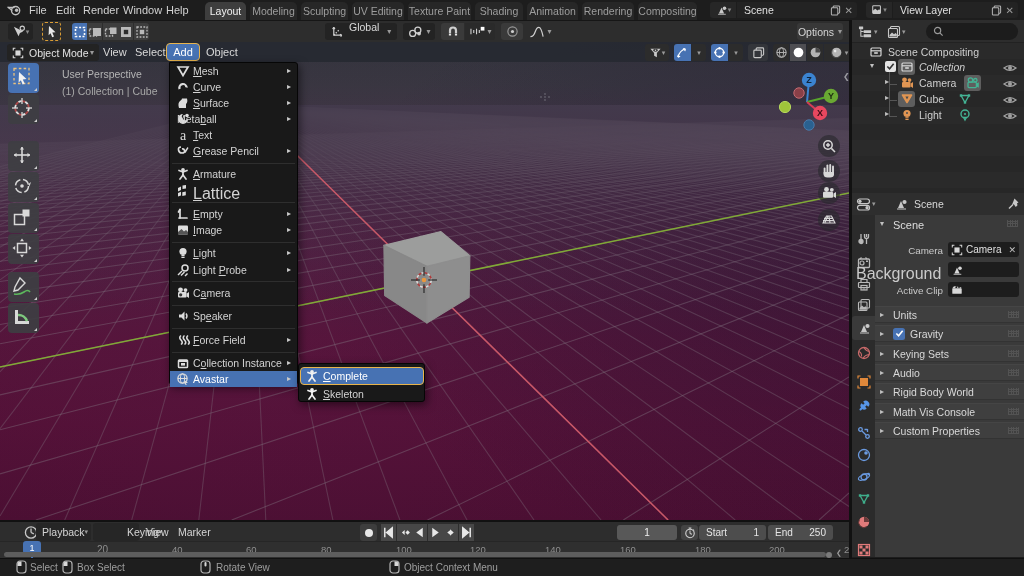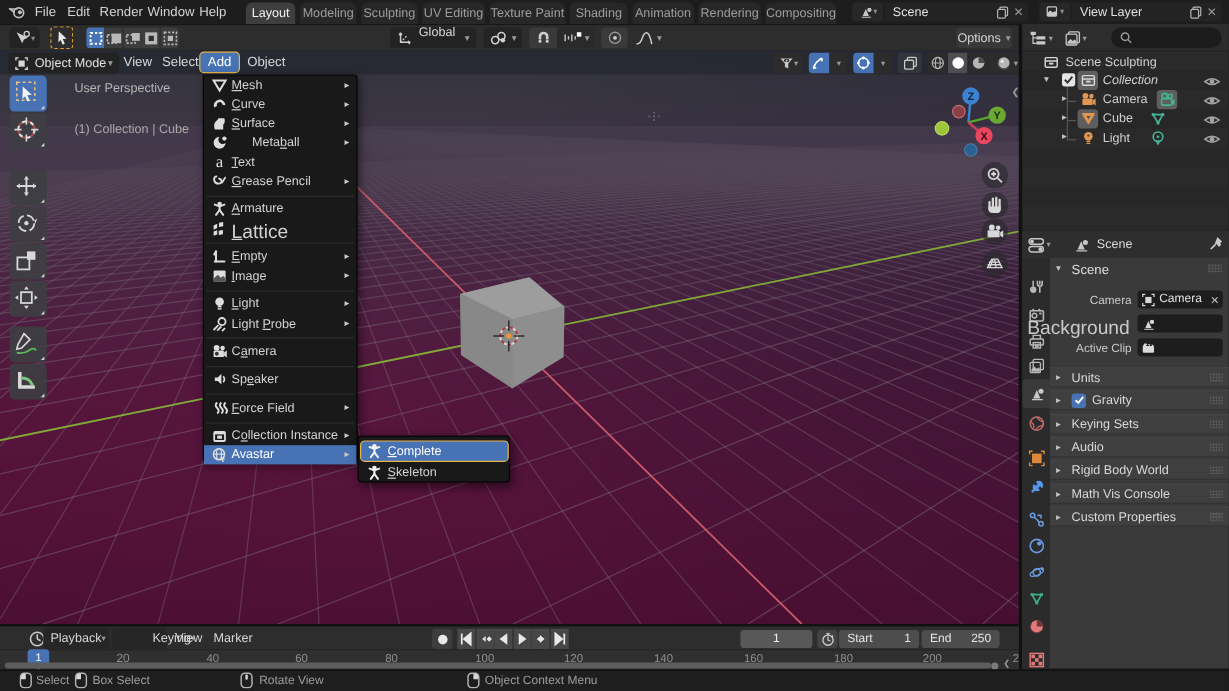--- a/index.html
+++ b/index.html
@@ -599,21 +599,21 @@
 <div class="row vc" style="width:30px;height:17px;background:#2c2c2c;border-radius:0 3px 3px 0;margin-left:1px;">
         <svg width="13" height="13" viewBox="0 0 14 14">
           <circle cx="7" cy="7" r="5.2" fill="#b5b5b5"></circle>
           <path d="M2.5,4.5 A5.2,5.2 0 0 0 11.5,10" fill="none" stroke="#4a4a4a" stroke-width="1.2"></path>
           <circle cx="5.5" cy="5.5" r="1.4" fill="#e8e8e8"></circle>
         </svg>
         <span style="color:#9a9a9a;font-size:7px;margin-left:2px;">▾</span>
       </div>
 </div>
 <div class="t" style="left:62px;top:68px;font-size:10.5px;color:#b5b5b5;">User Perspective</div>
-<div class="t" style="left:62px;top:102px;font-size:10.5px;color:#a8a8a8;">(1) Collection | Cube</div>
+<div class="t" style="left:62px;top:85px;font-size:10.5px;color:#a8a8a8;">(1) Collection | Cube</div>
 <div class="abs" style="left:8px;top:63px;width:31px;height:30px;background:#4772b3;border-radius:4px;"><svg width="28" height="28" viewBox="0 0 28 28">
         <rect x="6" y="5.5" width="15" height="15" fill="none" stroke="#ebc27d" stroke-width="1.3" stroke-dasharray="2.6 2.2"></rect>
         <path d="M11,9 L18.5,16 L14.8,16.4 L16.6,20.6 L14.6,21.5 L12.9,17.2 L10.6,19.5 Z" fill="#f2f2f2" <="" svg=""></path>
       </svg><div class="abs" style="right:2px;bottom:2px;width:0;height:0;border-left:3px solid transparent;border-bottom:3px solid #cfcfcf;"></div></div>
 <div class="abs" style="left:8px;top:94px;width:31px;height:30px;background:rgba(62,62,66,0.92);border-radius:4px;"><svg width="28" height="28" viewBox="0 0 28 28">
         <g transform="translate(14,14)">
           <circle r="6.8" fill="none" stroke="#e0e0e0" stroke-width="1.8" stroke-dasharray="3.5 3.5"></circle>
           <circle r="6.8" fill="none" stroke="#b04a4a" stroke-width="1.8" stroke-dasharray="3.5 3.5" stroke-dashoffset="3.5"></circle>
           <line x1="-10" y1="0" x2="-4" y2="0" stroke="#d8d8d8" stroke-width="1.3"></line>
           <line x1="4" y1="0" x2="10" y2="0" stroke="#d8d8d8" stroke-width="1.3"></line>
@@ -680,21 +680,21 @@
 <div class="t" style="left:287px;top:81.6px;font-size:8px;color:#cacaca;">▸</div>
 <div class="abs" style="left:176px;top:95.7px;width:14px;height:14px;"><svg width="14" height="14" viewBox="0 0 14 14">
         <path d="M3,12 Q1.5,7 4,5 Q6,3.5 6,2.5 L11,2.5 Q12,6 10,8 L10,12 Z" fill="#dddddd"></path>
       </svg></div>
 <div class="t" style="left:193px;top:96.7px;font-size:10.5px;color:#d3d3d3;"><span style="text-decoration:underline;">S</span>urface</div>
 <div class="t" style="left:287px;top:97.7px;font-size:8px;color:#cacaca;">▸</div>
 <div class="abs" style="left:176px;top:111.8px;width:14px;height:14px;"><svg width="14" height="14" viewBox="0 0 14 14">
         <path d="M7,2 A5,5 0 1 0 12,7 A3,3 0 0 1 7,2 Z" fill="#dddddd"></path>
         <circle cx="11" cy="3.5" r="1.8" fill="#dddddd"></circle>
       </svg></div>
-<div class="t" style="left:210px;top:112.8px;font-size:10.5px;color:#d3d3d3;">Meta<span style="text-decoration:underline;">b</span>all</div>
+<div class="t" style="left:177px;top:112.8px;font-size:10.5px;color:#d3d3d3;">Meta<span style="text-decoration:underline;">b</span>all</div>
 <div class="t" style="left:287px;top:113.8px;font-size:8px;color:#cacaca;">▸</div>
 <div class="abs" style="left:176px;top:127.9px;width:14px;height:14px;"><svg width="14" height="14" viewBox="0 0 14 14">
         <text x="7" y="11.5" font-family="Liberation Serif" font-size="14" fill="#dddddd" text-anchor="middle">a</text>
       </svg></div>
 <div class="t" style="left:193px;top:128.9px;font-size:10.5px;color:#d3d3d3;"><span style="text-decoration:underline;">T</span>ext</div>
 <div class="abs" style="left:176px;top:144.0px;width:14px;height:14px;"><svg width="14" height="14" viewBox="0 0 14 14">
         <path d="M5,3 Q2,3 2.5,6 Q3,9 6,9 Q9,9 8.5,6.5 Q8,4.5 6,5" fill="none" stroke="#dddddd" stroke-width="1.6"></path>
         <path d="M8,8 L11.5,3 L12.5,4 L9.5,9 Z" fill="#dddddd"></path>
       </svg></div>
 <div class="t" style="left:193px;top:145.0px;font-size:10.5px;color:#d3d3d3;"><span style="text-decoration:underline;">G</span>rease Pencil</div>
@@ -857,21 +857,21 @@
 <div class="abs" style="left:889px;top:84px;width:8px;height:1px;background:#555;"></div>
 <div class="abs" style="left:889px;top:100px;width:8px;height:1px;background:#555;"></div>
 <div class="abs" style="left:889px;top:116px;width:8px;height:1px;background:#555;"></div>
 <div class="abs" style="left:869px;top:45px;width:14px;height:14px;"><svg width="14" height="14" viewBox="0 0 14 14">
         <g stroke="#d8d8d8" stroke-width="1.2" fill="none">
           <rect x="2" y="3" width="10" height="8" rx="1"></rect>
           <path d="M2,5.8 L12,5.8"></path>
           <rect x="5.2" y="7.2" width="3.6" height="1.6" fill="#d8d8d8" stroke="none"></rect>
         </g>
       </svg></div>
-<div class="t" style="left:888px;top:46px;font-size:10.5px;color:#cfcfcf;">Scene Sculpting</div>
+<div class="t" style="left:888px;top:46px;font-size:10.5px;color:#cfcfcf;">Scene Compositing</div>
 <div class="t" style="left:870px;top:61px;font-size:8px;color:#c0c0c0;">▾</div>
 <div class="abs vc" style="left:885px;top:61px;width:11px;height:11px;background:#e4e4e4;border-radius:2px;">
       <svg width="9" height="9" viewBox="0 0 10 10">
         <path d="M1.5,5 L4,7.5 L8.5,2" fill="none" stroke="#333" stroke-width="1.8"></path>
       </svg>
     </div>
 <div class="abs" style="left:898px;top:59px;width:17px;height:16px;background:#5e5e5e;border-radius:3px;"></div>
 <div class="abs" style="left:900px;top:60px;width:14px;height:14px;"><svg width="14" height="14" viewBox="0 0 14 14">
         <g stroke="#d8d8d8" stroke-width="1.2" fill="none">
           <rect x="2" y="3" width="10" height="8" rx="1"></rect>

